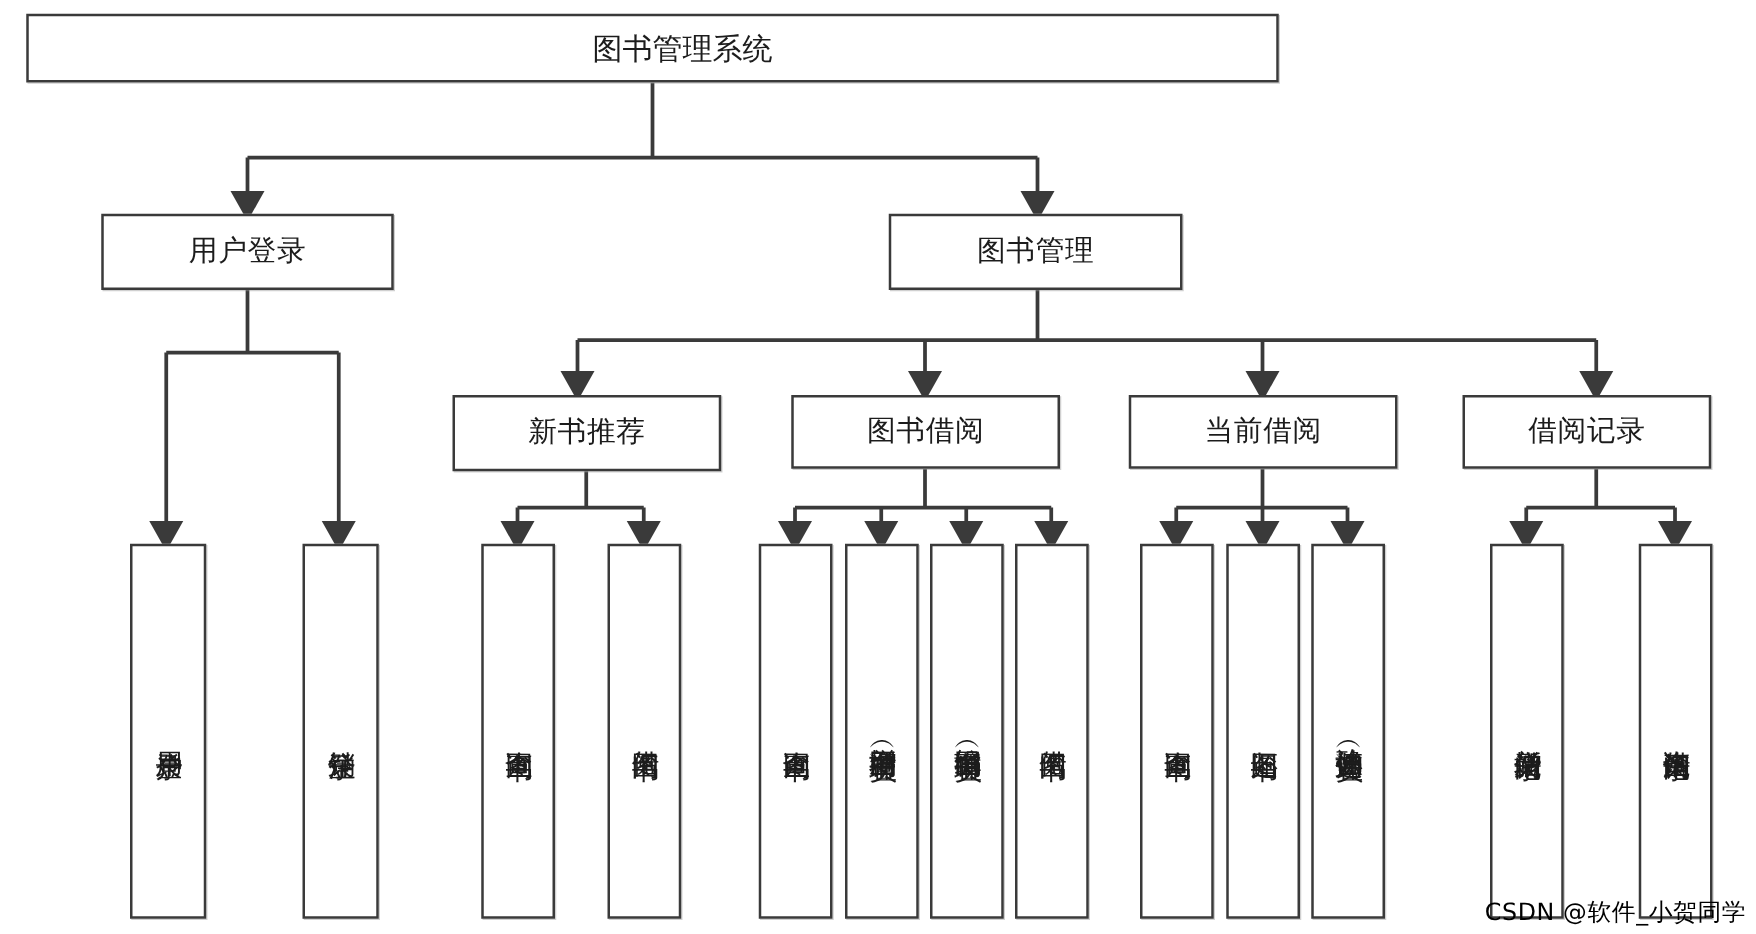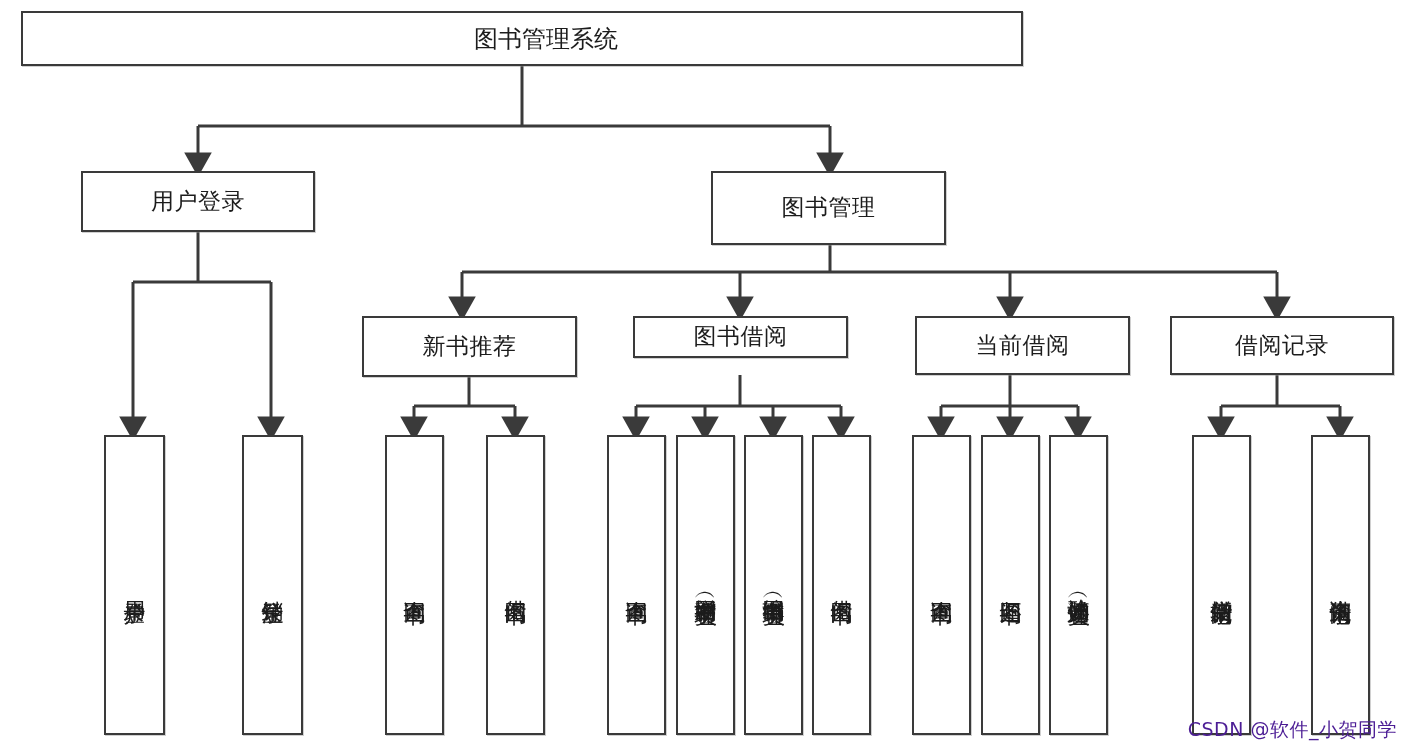--- a/index.html
+++ b/index.html
@@ -60,21 +60,21 @@
     color: #1c1c1c;
   }
   .htext {
     white-space: nowrap;
   }
   #watermark {
     position: absolute;
     right: 8px;
     bottom: 4px;
     font-size: 19px;
-    color: #4c1d95;
+    color: #000000;
     letter-spacing: 0.5px;
     white-space: nowrap;
     user-select: none;
   }
 </style>
 </head>
 <body>
 
 <div id="canvas">
 
@@ -129,37 +129,37 @@
   </svg>
 
   <div class="node root" style="left:21px; top:11px; width:1002px; height:55px;padding-left:48px;">
     <span class="htext">图书管理系统</span>
   </div>
 
   <div class="node h" style="left:81px; top:171px; width:234px; height:61px;">
     <span class="htext">用户登录</span>
   </div>
 
-  <div class="node h" style="left:711px; top:171px; width:235px; height:74px;">
+  <div class="node h" style="left:711px; top:171px; width:235px; height:61px;">
     <span class="htext">图书管理</span>
   </div>
 
   <div class="node h" style="left:362px; top:316px; width:215px; height:61px;">
     <span class="htext">新书推荐</span>
   </div>
 
-  <div class="node h" style="left:633px; top:316px; width:215px; height:42px;">
+  <div class="node h" style="left:633px; top:316px; width:215px; height:59px;">
     <span class="htext">图书借阅</span>
   </div>
 
-  <div class="node h" style="left:903px; top:316px; width:215px; height:59px;margin-left:12px;">
+  <div class="node h" style="left:903px; top:316px; width:215px; height:59px;">
     <span class="htext">当前借阅</span>
   </div>
 
-  <div class="node h" style="left:1170px; top:316px; width:224px; height:59px;">
+  <div class="node h" style="left:1170px; top:316px; width:199px; height:59px;">
     <span class="htext">借阅记录</span>
   </div>
 
   <div class="node leaf" style="left:104px; top:435px; width:61px; height:300px;">
     <span class="vtext">用户登录</span>
   </div>
 
   <div class="node leaf" style="left:242px; top:435px; width:61px; height:300px;">
     <span class="vtext">注销登录</span>
   </div>

